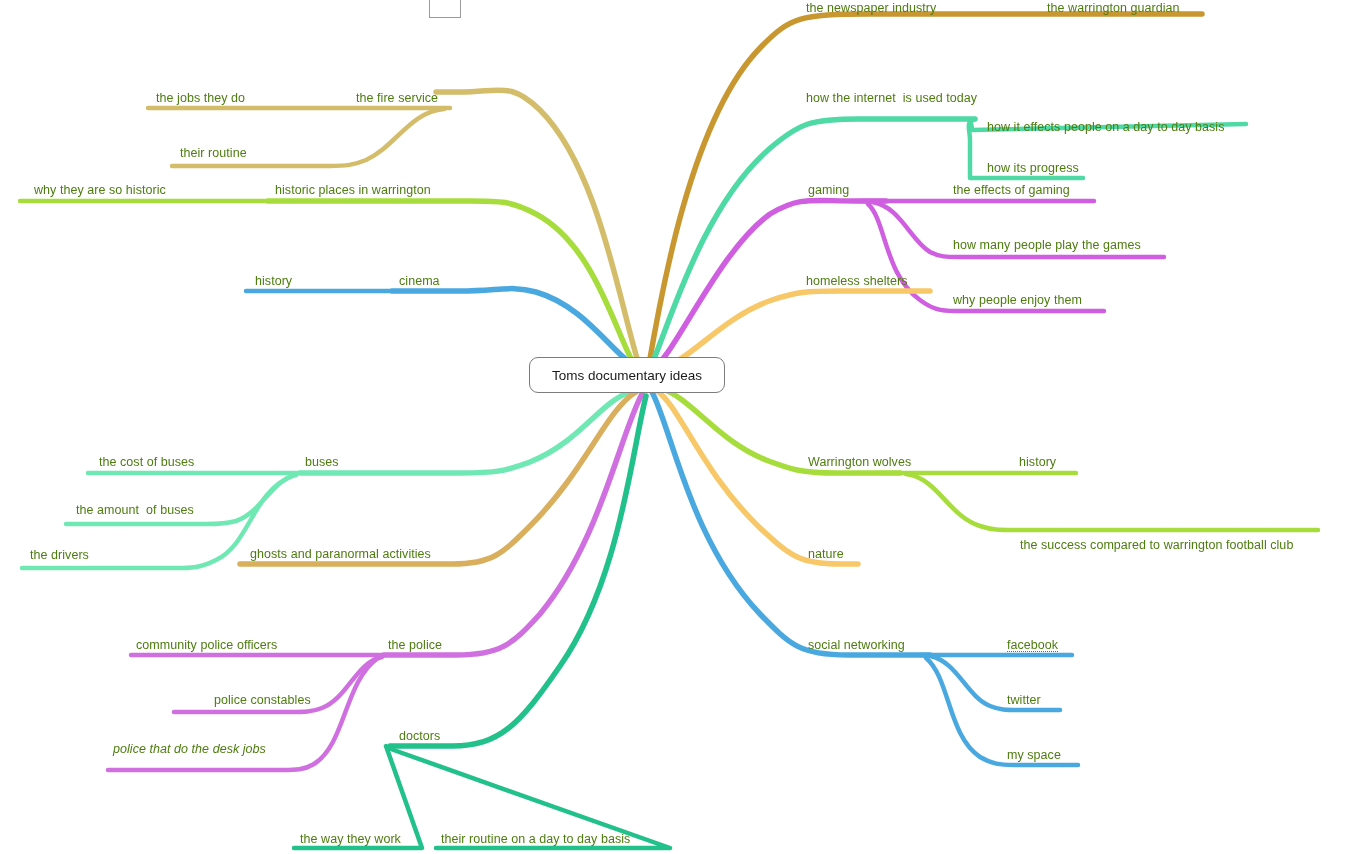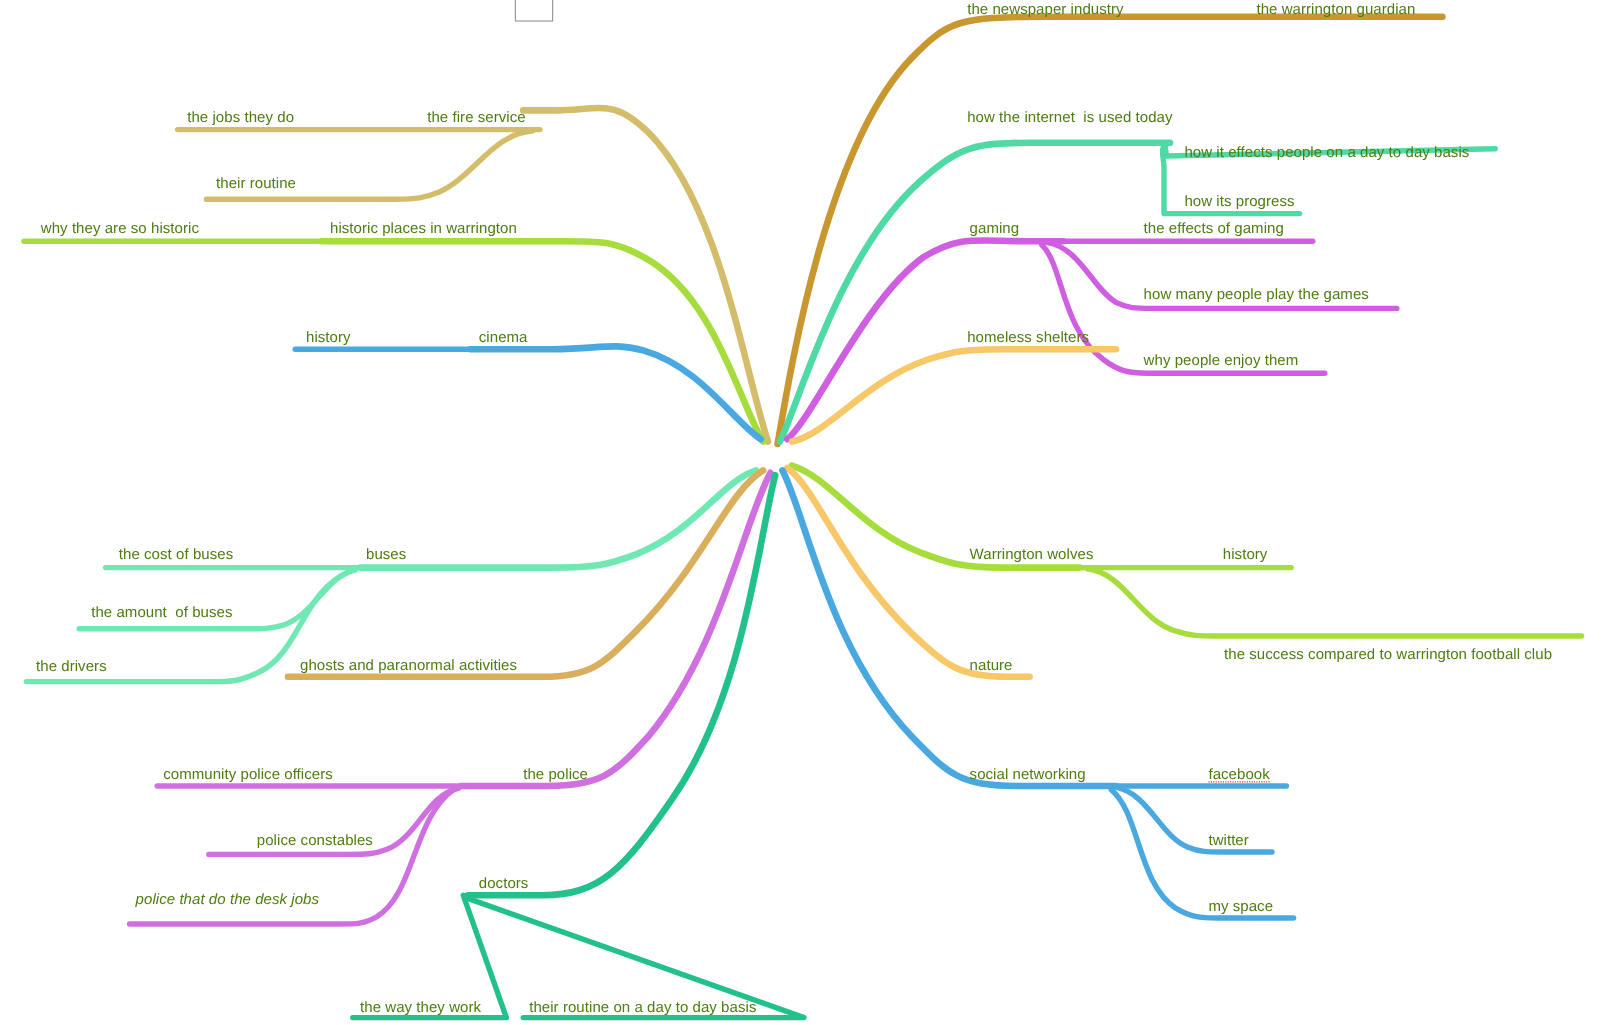--- a/index.html
+++ b/index.html
@@ -83,20 +83,21 @@
       <path d="M 384 655 L 131 655" stroke="#cf6fe0" stroke-width="4.5"></path>
       <path d="M 382 657 C 356 662 348 698 322 708 C 312 712 304 712 290 712 L 174 712" stroke="#cf6fe0" stroke-width="4.5"></path>
       <path d="M 378 658 C 344 682 346 744 314 764 C 304 770 296 770 282 770 L 108 770" stroke="#cf6fe0" stroke-width="4.5"></path>
       <path d="M 646 396 C 632 450 620 580 560 666 C 520 724 500 746 452 746 L 390 746" stroke="#22c08a" stroke-width="5.5"></path>
       <path d="M 386 746 L 422 848 L 294 848" stroke="#22c08a" stroke-width="4.5"></path>
       <path d="M 388 748 L 670 848 L 436 848" stroke="#22c08a" stroke-width="4.5"></path>
     </svg>
 
   <div class="ghost-node" id="ghost-node" style="left: 429px; top: -14px; width: 32px; height: 32px; border-color: rgb(154, 154, 154);"></div>
 
+  <div class="center-node" id="center-node" style="left: 529px; top: 357px; width: 196px; height: 36px; border-color: rgb(124, 124, 124);">Toms documentary ideas</div>
 
   <div id="label-layer">
       <div class="node-label" style="left: 806px; top: 2px;">the newspaper industry</div>
       <div class="node-label" style="left: 1047px; top: 2px;">the warrington guardian</div>
       <div class="node-label" style="left: 806px; top: 92px;">how the internet  is used today</div>
       <div class="node-label" style="left: 987px; top: 121px;">how it effects people on a day to day basis</div>
       <div class="node-label" style="left: 987px; top: 162px;">how its progress</div>
       <div class="node-label" style="left: 808px; top: 184px;">gaming</div>
       <div class="node-label" style="left: 953px; top: 184px;">the effects of gaming</div>
       <div class="node-label" style="left: 953px; top: 239px;">how many people play the games</div>
@@ -115,21 +116,21 @@
       <div class="node-label" style="left: 180px; top: 147px;">their routine</div>
       <div class="node-label" style="left: 275px; top: 184px;">historic places in warrington</div>
       <div class="node-label" style="left: 34px; top: 184px;">why they are so historic</div>
       <div class="node-label" style="left: 399px; top: 275px;">cinema</div>
       <div class="node-label" style="left: 255px; top: 275px;">history</div>
       <div class="node-label" style="left: 305px; top: 456px;">buses</div>
       <div class="node-label" style="left: 99px; top: 456px;">the cost of buses</div>
       <div class="node-label" style="left: 76px; top: 504px;">the amount  of buses</div>
       <div class="node-label" style="left: 30px; top: 549px;">the drivers</div>
       <div class="node-label" style="left: 250px; top: 548px;">ghosts and paranormal activities</div>
-      <div class="node-label" style="left: 388px; top: 639px; margin-left: 48px;">the police</div>
+      <div class="node-label" style="left: 388px; top: 639px;">the police</div>
       <div class="node-label" style="left: 136px; top: 639px;">community police officers</div>
       <div class="node-label" style="left: 178px; top: 694px; padding-left: 36px;">police constables</div>
       <div class="node-label" style="left: 113px; top: 743px; font-style: italic;">police that do the desk jobs</div>
       <div class="node-label" style="left: 399px; top: 730px;">doctors</div>
       <div class="node-label" style="left: 300px; top: 833px;">the way they work</div>
       <div class="node-label" style="left: 441px; top: 833px;">their routine on a day to day basis</div>
     </div>
 </div>
 
 </body></html>

